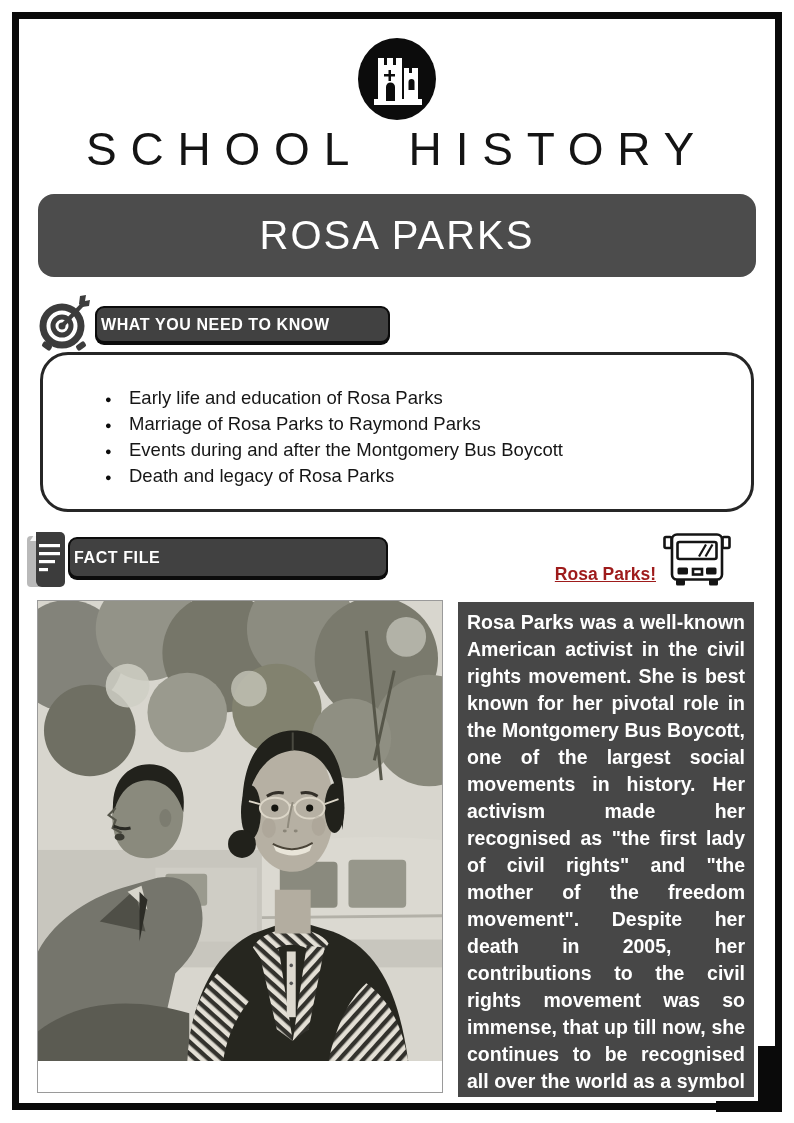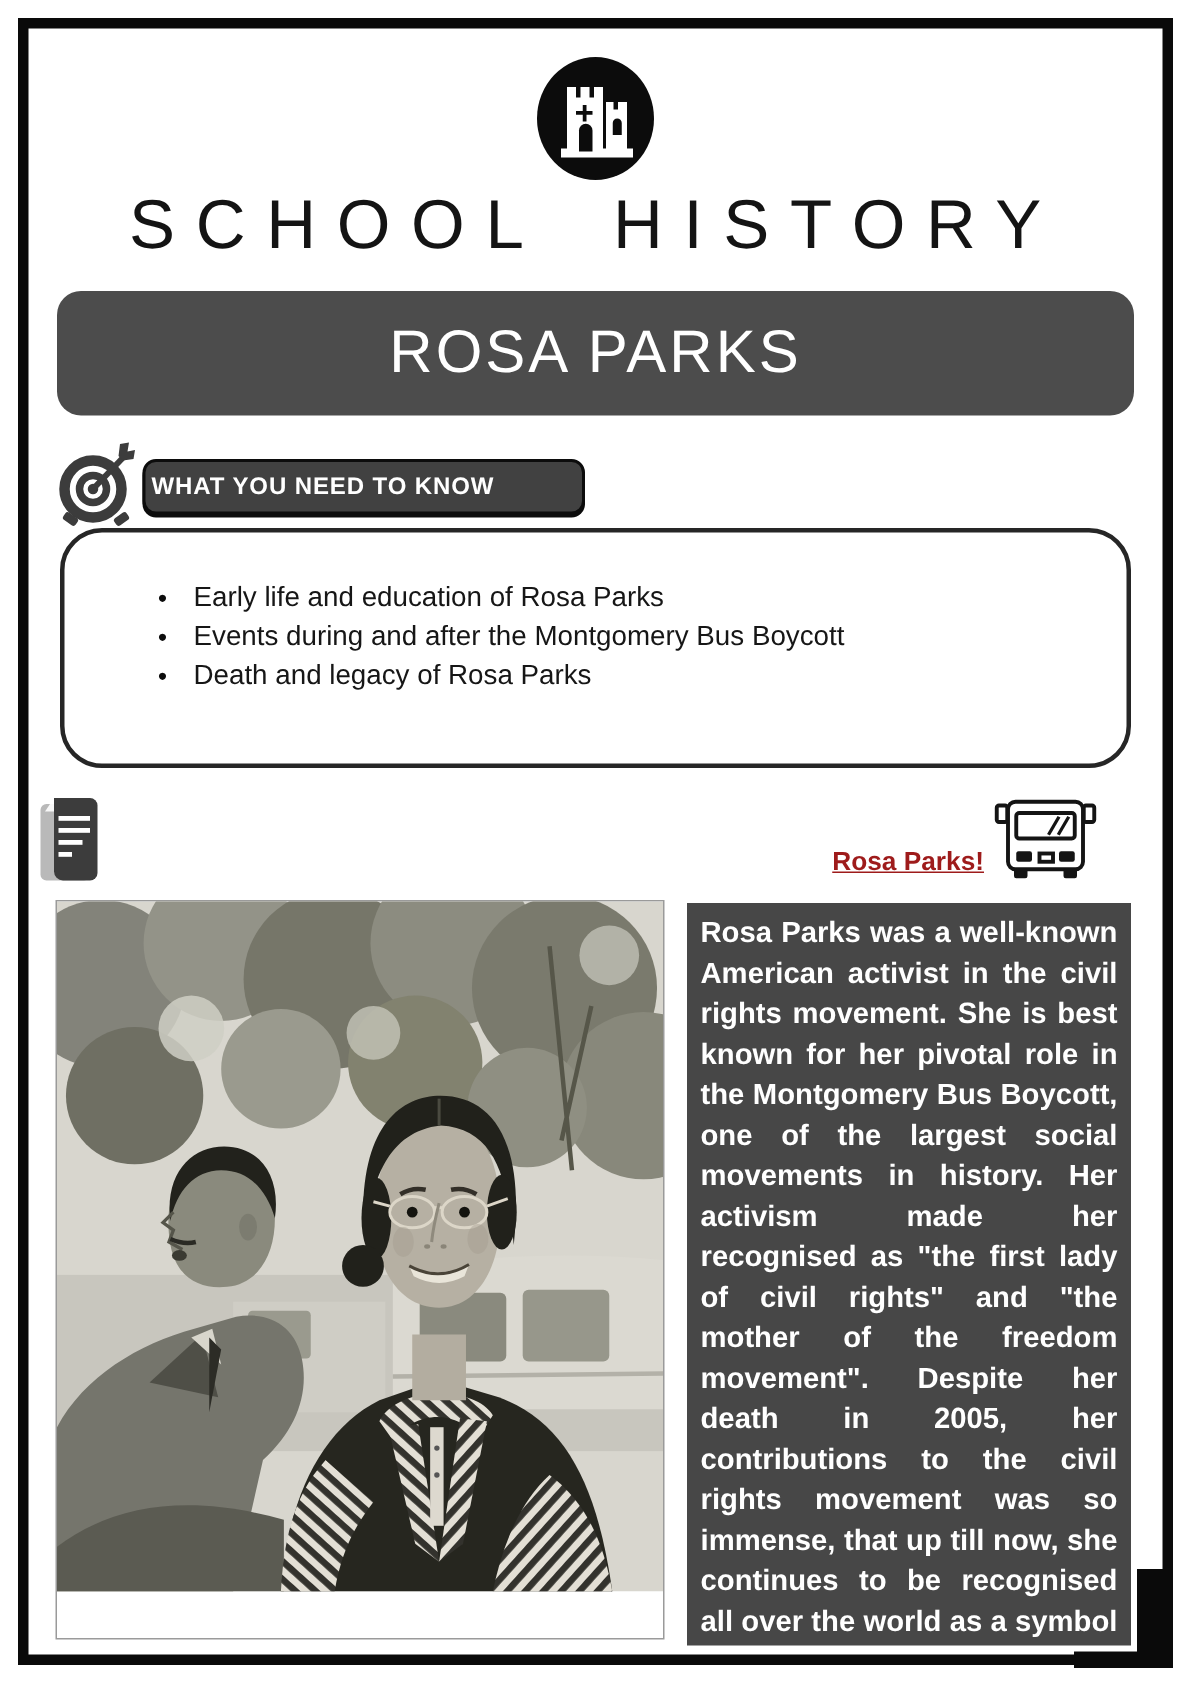--- a/index.html
+++ b/index.html
@@ -99,37 +99,41 @@
       </g>
     </svg>
   </div>
   <div class="pill pill-know">
     <span class="p">WHAT YOU NEED TO KNOW</span>
   </div>
 
   <div class="know-box">
     <ul>
       <li>Early life and education of Rosa Parks</li>
+      <li>Marriage of Rosa Parks to Raymond Parks</li>
       <li>Events during and after the Montgomery Bus Boycott</li>
       <li>Death and legacy of Rosa Parks</li>
     </ul>
   </div>
 
   <div class="icon-doc">
     <svg viewBox="0 0 46 60" width="46" height="60">
       <rect x="3" y="6" width="33" height="51" rx="4" fill="#b9b9b9"></rect>
       <path d="M12 2 h24 a5 5 0 0 1 5 5 v45 a5 5 0 0 1 -5 5 h-18 a6 6 0 0 1 -6 -6 v-43 z" fill="#3c3c3c"></path>
       <path d="M12 2 l0 9 -6 0 z" fill="#ffffff" opacity="0.9"></path>
       <g fill="#ffffff">
         <rect x="15" y="14" width="21" height="3.2"></rect>
         <rect x="15" y="22" width="21" height="3.2"></rect>
         <rect x="15" y="30" width="16" height="3.2"></rect>
         <rect x="15" y="38" width="9" height="3.2"></rect>
       </g>
     </svg>
+  </div>
+  <div class="pill pill-fact">
+    <span class="p">FACT FILE</span>
   </div>
 
   <div class="red-link">
     <br>
     <span>Rosa Parks!</span>
   </div>
 
   <div class="icon-bus">
     <svg viewBox="0 0 70 58" width="70" height="58">
       <g stroke="#141414" stroke-width="2.6" fill="none">

